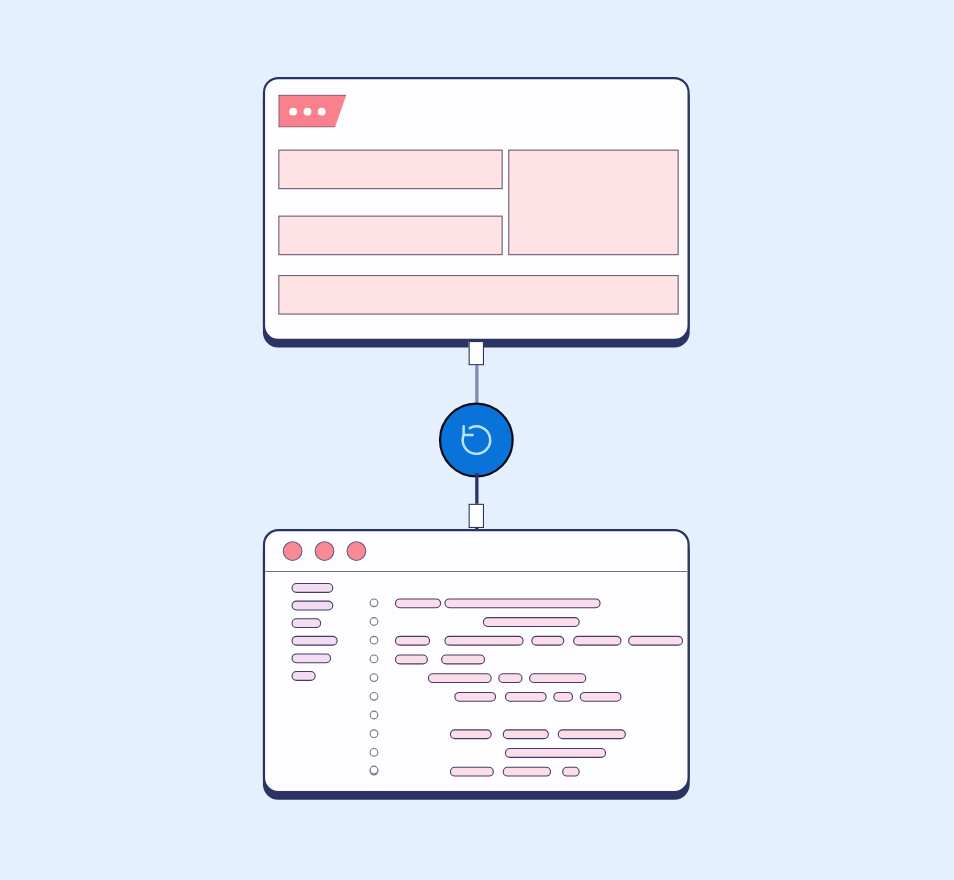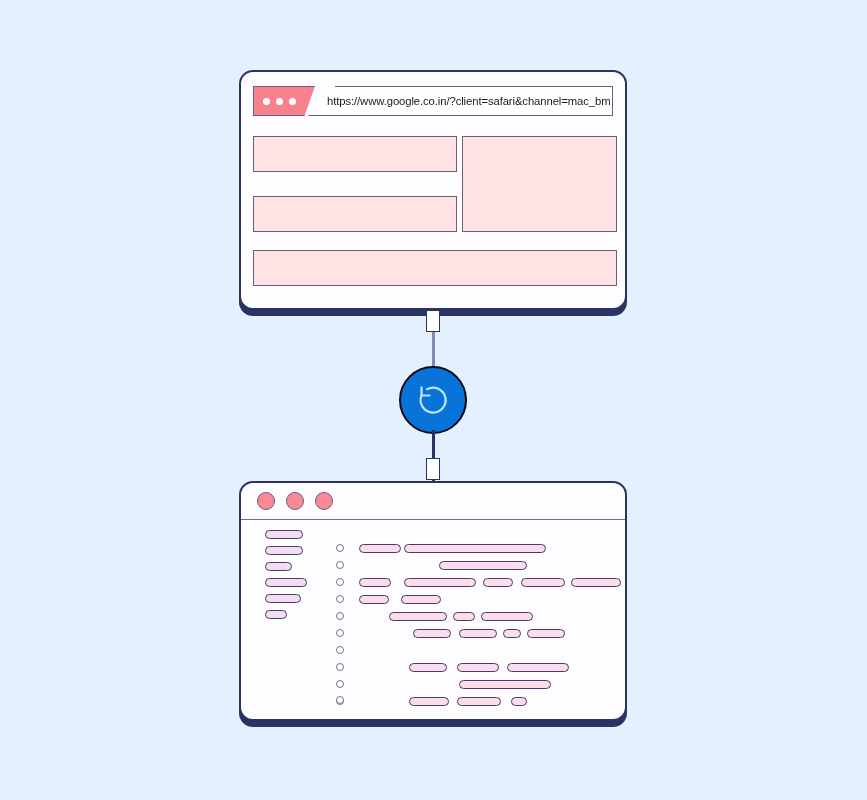--- a/index.html
+++ b/index.html
@@ -218,23 +218,20 @@
   <div class="window" id="browser-window">
 
     <div class="browser-bar">
 
       <div class="tab-pink">
         <span class="tab-dot"></span>
         <span class="tab-dot"></span>
         <span class="tab-dot"></span>
       </div>
 
-      <div class="url-field">
-        <span class="url-text" title="https://www.google.co.in/?client=safari&amp;channel=mac_bm">https://www.google.co.in/?client=safari&amp;channel=mac_bm</span>
-      </div>
 
     </div>
 
     <div class="ph" id="ph-left-top"></div>
     <div class="ph" id="ph-left-mid"></div>
     <div class="ph" id="ph-right-tall"></div>
     <div class="ph" id="ph-bottom"></div>
 
   </div>
 

